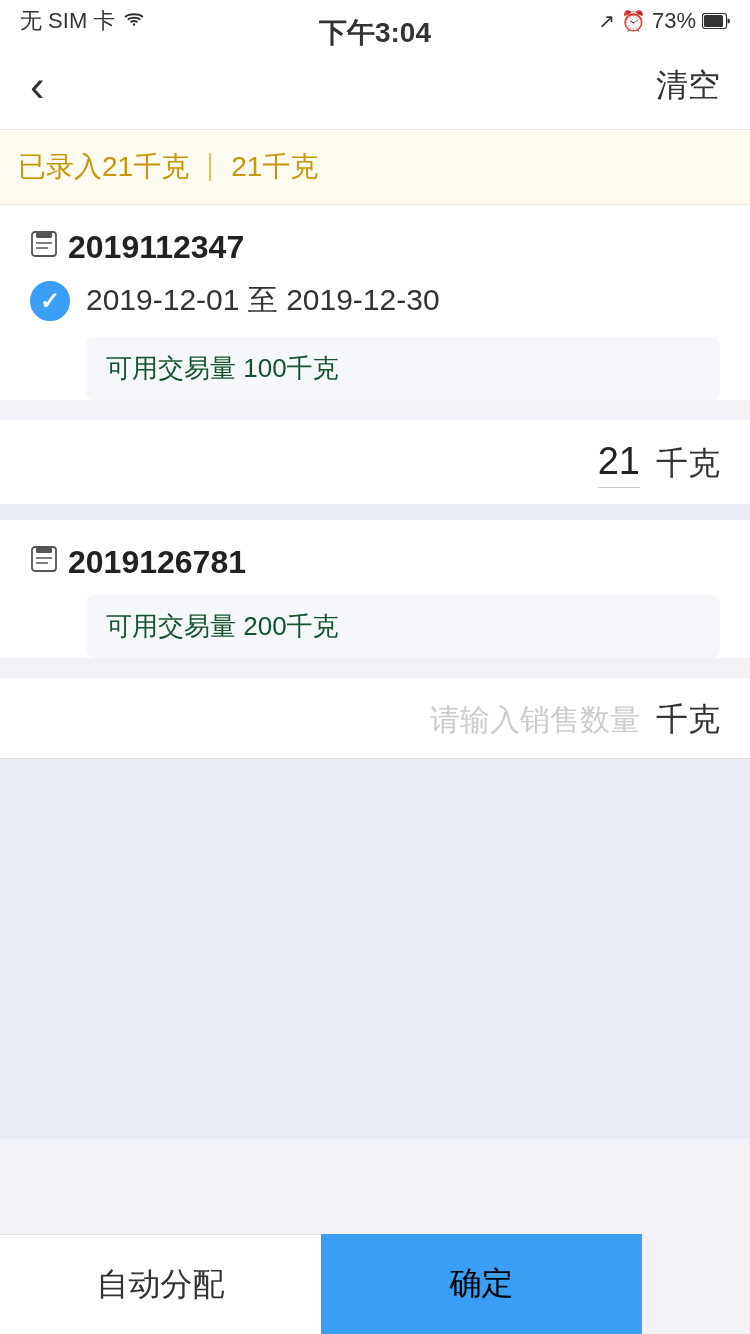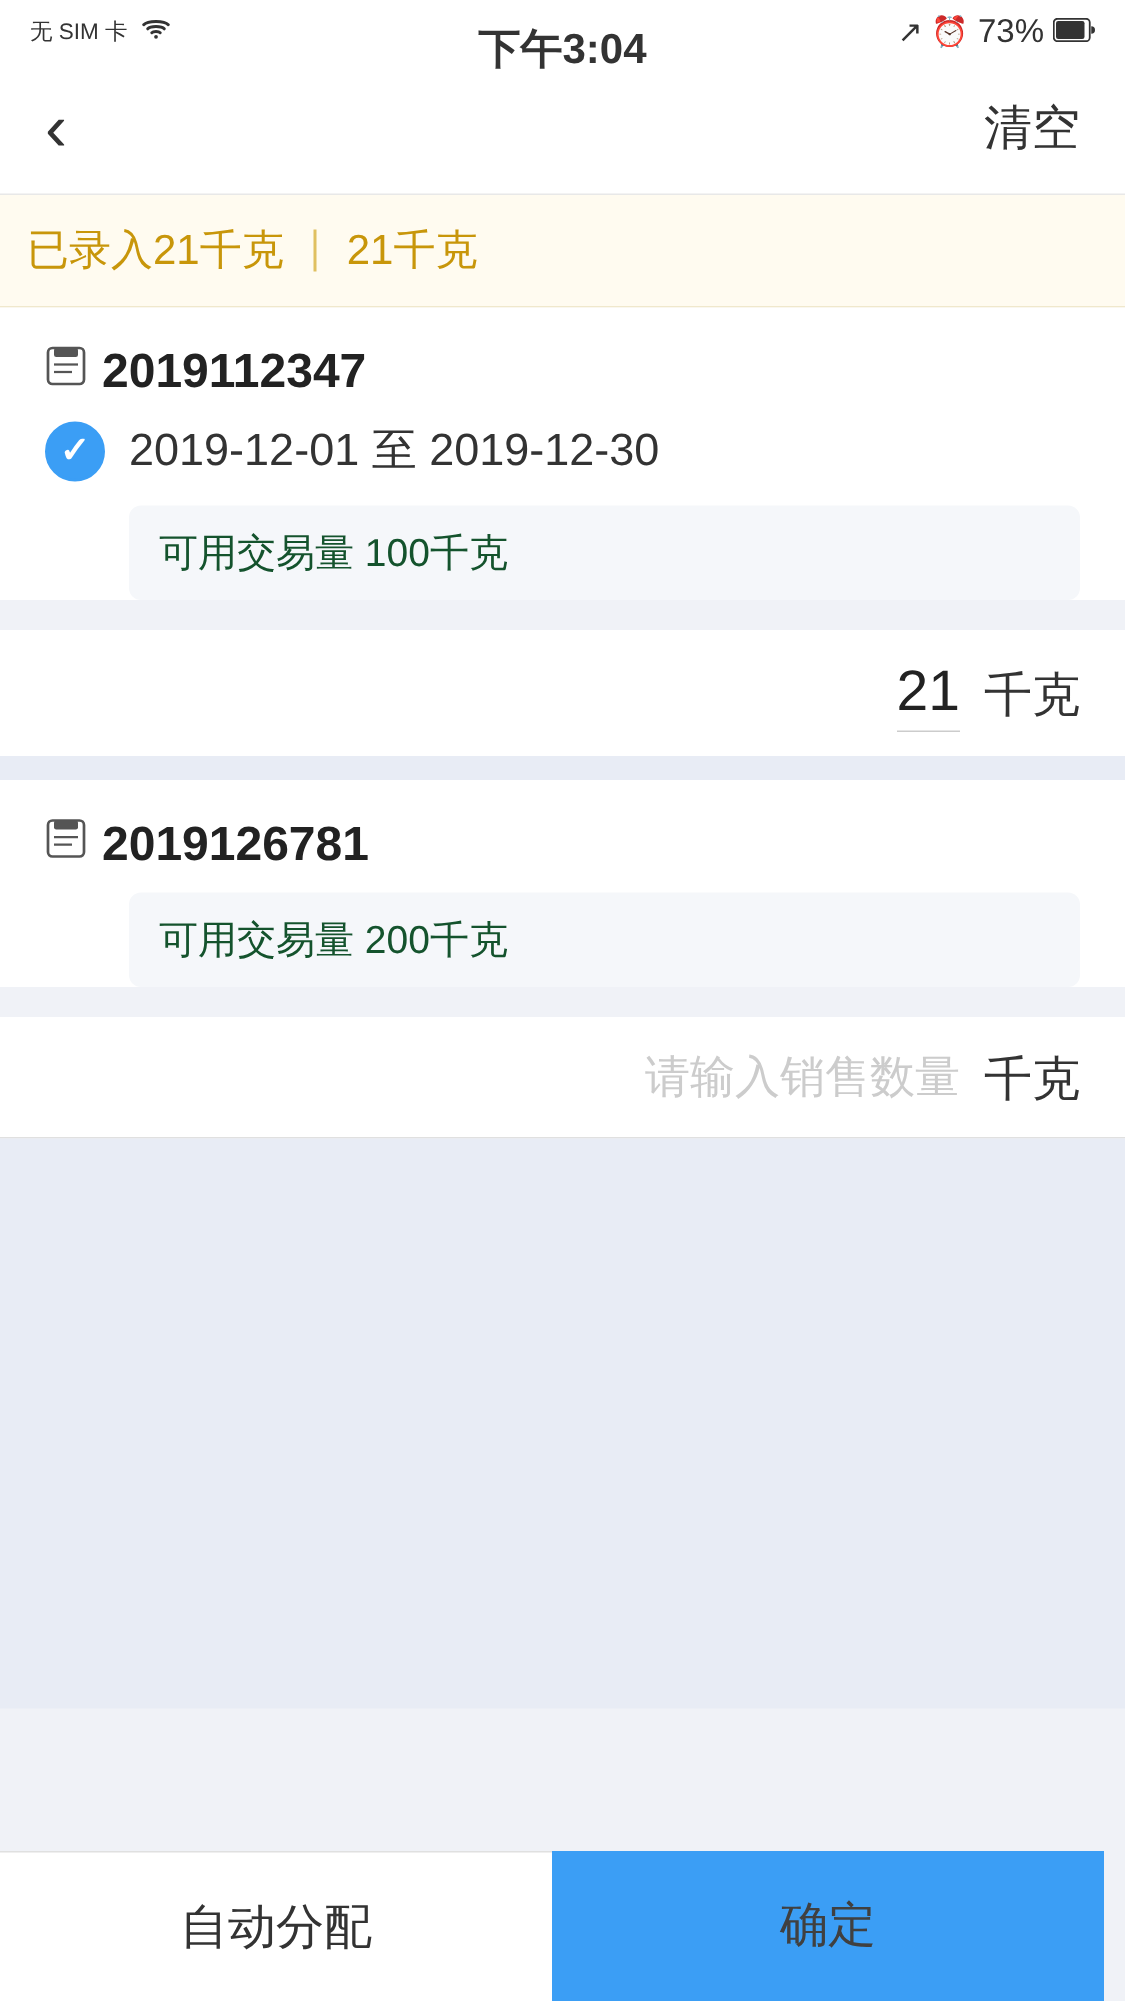--- a/index.html
+++ b/index.html
@@ -183,21 +183,21 @@
 
     
     .card-divider {
       height: 16px;
       background: #e8ecf5;
     }
 
     
     .qty-input-row {
       display: flex;
-      align-items: flex-start;
+      align-items: center;
       justify-content: flex-end;
       padding: 20px 30px 16px 30px;
       background: #fff;
       gap: 16px;
       border-bottom: 1.5px solid #e0e0e0;
     }
     .qty-placeholder {
       font-size: 30px;
       color: #ccc;
     }
@@ -211,48 +211,48 @@
       background: #e8ecf5;
       flex: 1;
       min-height: 380px;
     }
 
     
     .bottom-bar {
       position: fixed;
       bottom: 0;
       left: 0;
-      width: 736px;
+      width: 642px;
       height: 100px;
       display: flex;
     }
     .btn-auto {
       flex: 1;
       background: #fff;
       border: none;
       font-size: 32px;
       color: #333;
       cursor: pointer;
       border-top: 1px solid #e0e0e0;
     }
     .btn-confirm {
       flex: 1;
       background: #3b9ef5;
       border: none;
       font-size: 32px;
-      color: #404040;
+      color: #000000;
       cursor: pointer;
     }
   </style>
 </head>
 <body>
 
 <div class="status-bar" style="position:relative;">
   <div class="status-left">
-    <span style="font-size:15px;">无 SIM 卡</span>
+    <span style="font-size:22px;">无 SIM 卡</span>
     <span style="font-size:22px;">
       <svg width="22" height="16" viewBox="0 0 22 16" fill="none" xmlns="http://www.w3.org/2000/svg">
         <path d="M11 12.5 C11 12.5 11 12.5 11 12.5" stroke="#333" stroke-width="2.5" stroke-linecap="round"></path>
         <path d="M8.2 9.8 C9.2 8.8 12.8 8.8 13.8 9.8" stroke="#333" stroke-width="2" stroke-linecap="round" fill="none"></path>
         <path d="M5.5 7.2 C7.3 5.2 14.7 5.2 16.5 7.2" stroke="#333" stroke-width="2" stroke-linecap="round" fill="none"></path>
         <path d="M2.8 4.5 C5.5 1.5 16.5 1.5 19.2 4.5" stroke="#333" stroke-width="2" stroke-linecap="round" fill="none"></path>
       </svg>
     </span>
   </div>
   <div class="status-center">

